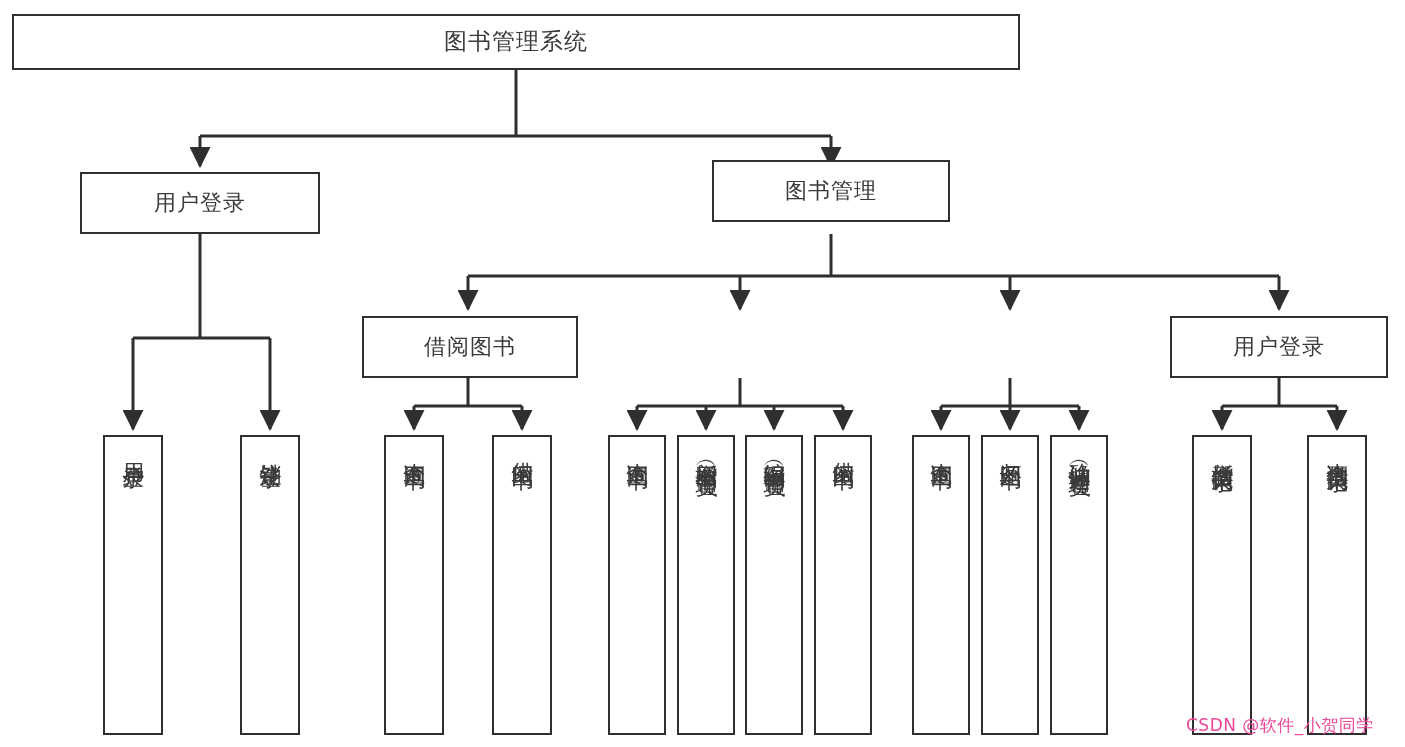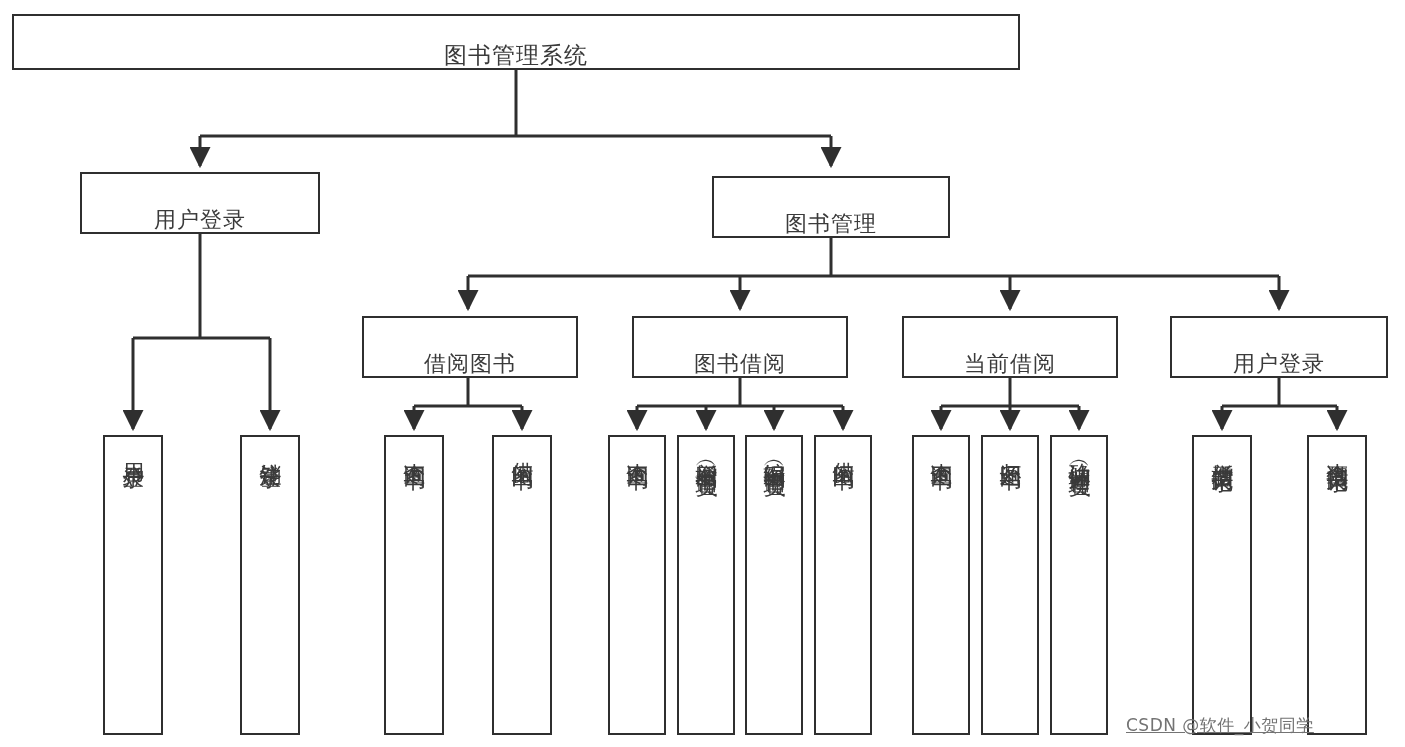--- a/index.html
+++ b/index.html
@@ -22,21 +22,21 @@
     position: absolute;
     left: 0; top: 0;
     width: 1405px; height: 747px;
     pointer-events: none;
   }
   .node {
     position: absolute;
     border: 2px solid #2f2f2f;
     background: #ffffff;
     display: flex;
-    align-items: flex-end;
+    align-items: center;
     justify-content: center;
     color: #3a3a3a;
   }
   .node .label {
     display: block;
     white-space: nowrap;
   }
   
   .node.h .label {
     font-size: 22px;
@@ -57,28 +57,27 @@
     writing-mode: vertical-rl;
     text-orientation: upright;
     font-size: 22px;
     line-height: 1.22;
     letter-spacing: 2px;
     white-space: normal;
     max-height: 292px;
   }
   #watermark {
     position: absolute;
-    left: 1126px;
+    left: 1186px;
     top: 714px;
     font-size: 17px;
-    color: #737373;
+    color: #ec4899;
     letter-spacing: 0.5px;
     white-space: nowrap;
     font-family: "DejaVu Sans", "Liberation Sans", sans-serif;
-    text-decoration: underline;
   }
 </style>
 </head>
 <body>
 
 <div id="canvas">
 
   <svg id="connectors" viewBox="0 0 1405 747" xmlns="http://www.w3.org/2000/svg">
     <defs>
       <marker id="arrow" viewBox="0 0 10 10" refX="9" refY="5" markerWidth="7" markerHeight="7" orient="auto-start-reverse">
@@ -131,32 +130,26 @@
     </g>
   </svg>
 
   <div class="node h root" style="left:12px; top:14px; width:1008px; height:56px;">
     <span class="label">图书管理系统</span>
   </div>
 
   <div class="node h" style="left:80px; top:172px; width:240px; height:62px;">
     <span class="label">用户登录</span>
   </div>
-  <div class="node h" style="left:712px; top:176px; width:238px; height:62px;">
+  <div class="node h" style="left:712px; top:160px; width:238px; height:62px;">
     <span class="label">图书管理</span>
   </div>
 
   <div class="node h" style="left:362px; top:316px; width:216px; height:62px;">
     <span class="label">借阅图书</span>
-  </div>
-  <div class="node h" style="left:632px; top:316px; width:216px; height:62px;">
-    <span class="label">图书借阅</span>
-  </div>
-  <div class="node h" style="left:902px; top:316px; width:216px; height:62px;">
-    <span class="label">当前借阅</span>
   </div>
   <div class="node h" style="left:1170px; top:316px; width:218px; height:62px;">
     <span class="label">用户登录</span>
   </div>
 
   <div class="node v" style="left:103px; top:435px; width:60px; height:300px;">
     <span class="label">用户登录</span>
   </div>
   <div class="node v" style="left:240px; top:435px; width:60px; height:300px;">
     <span class="label">注销登录</span>

